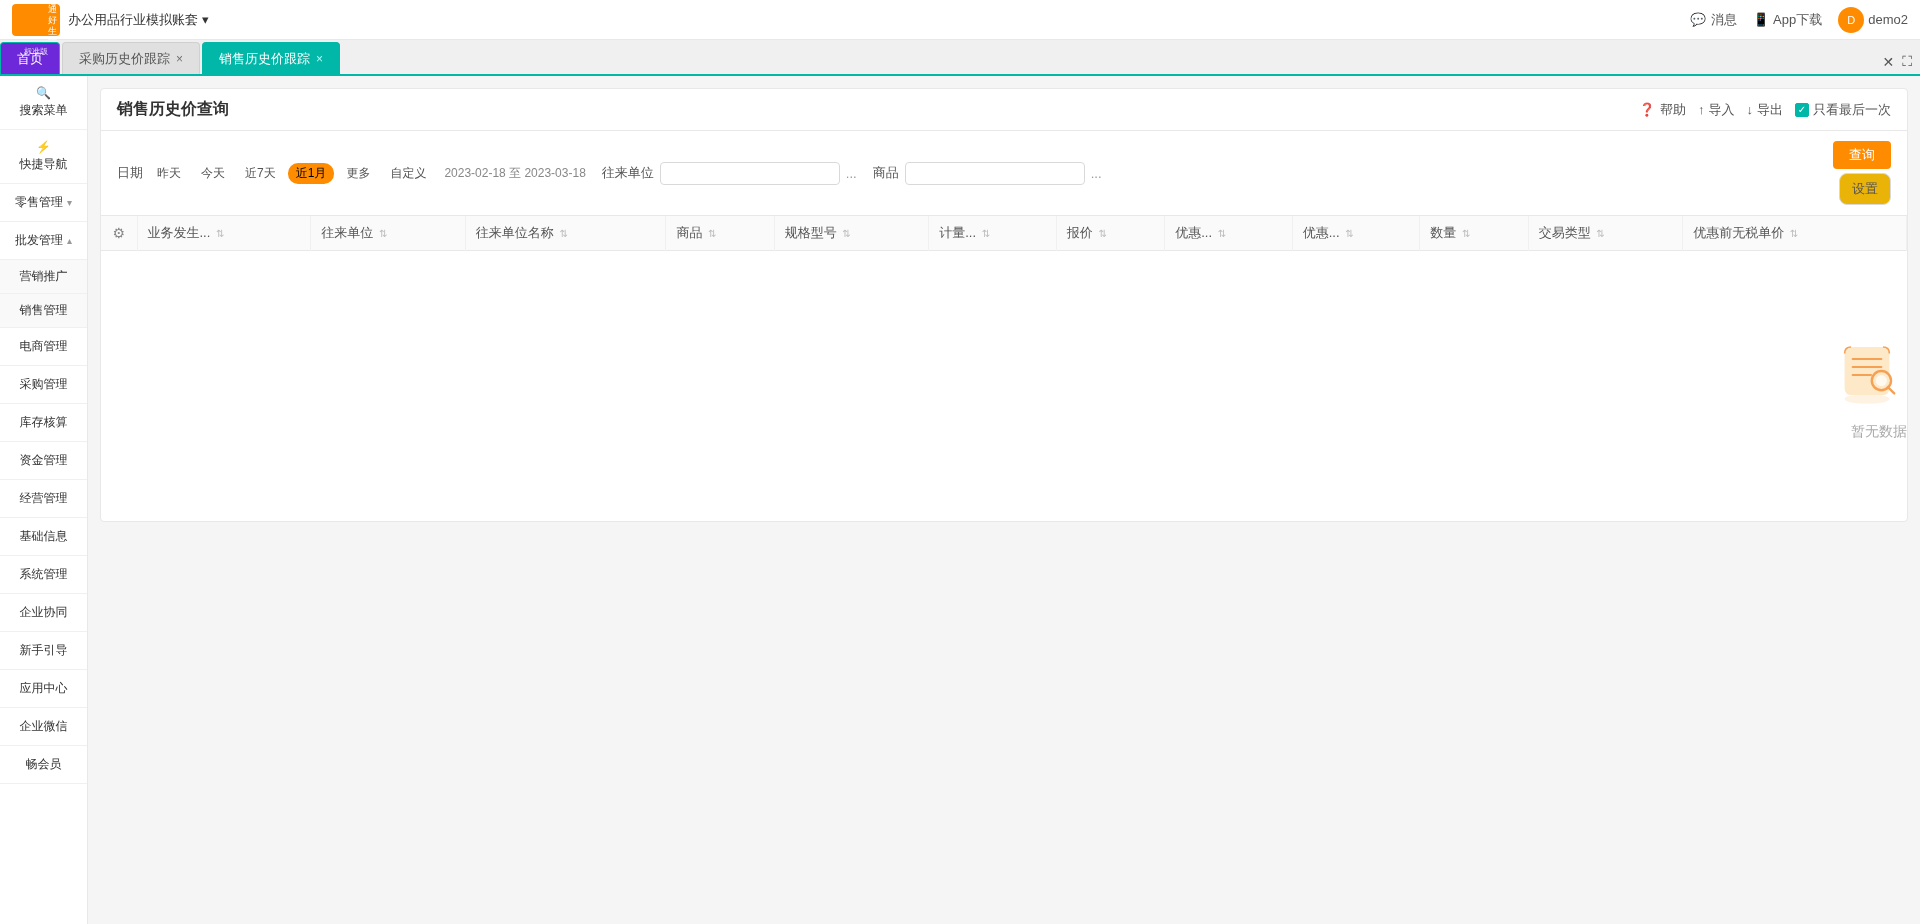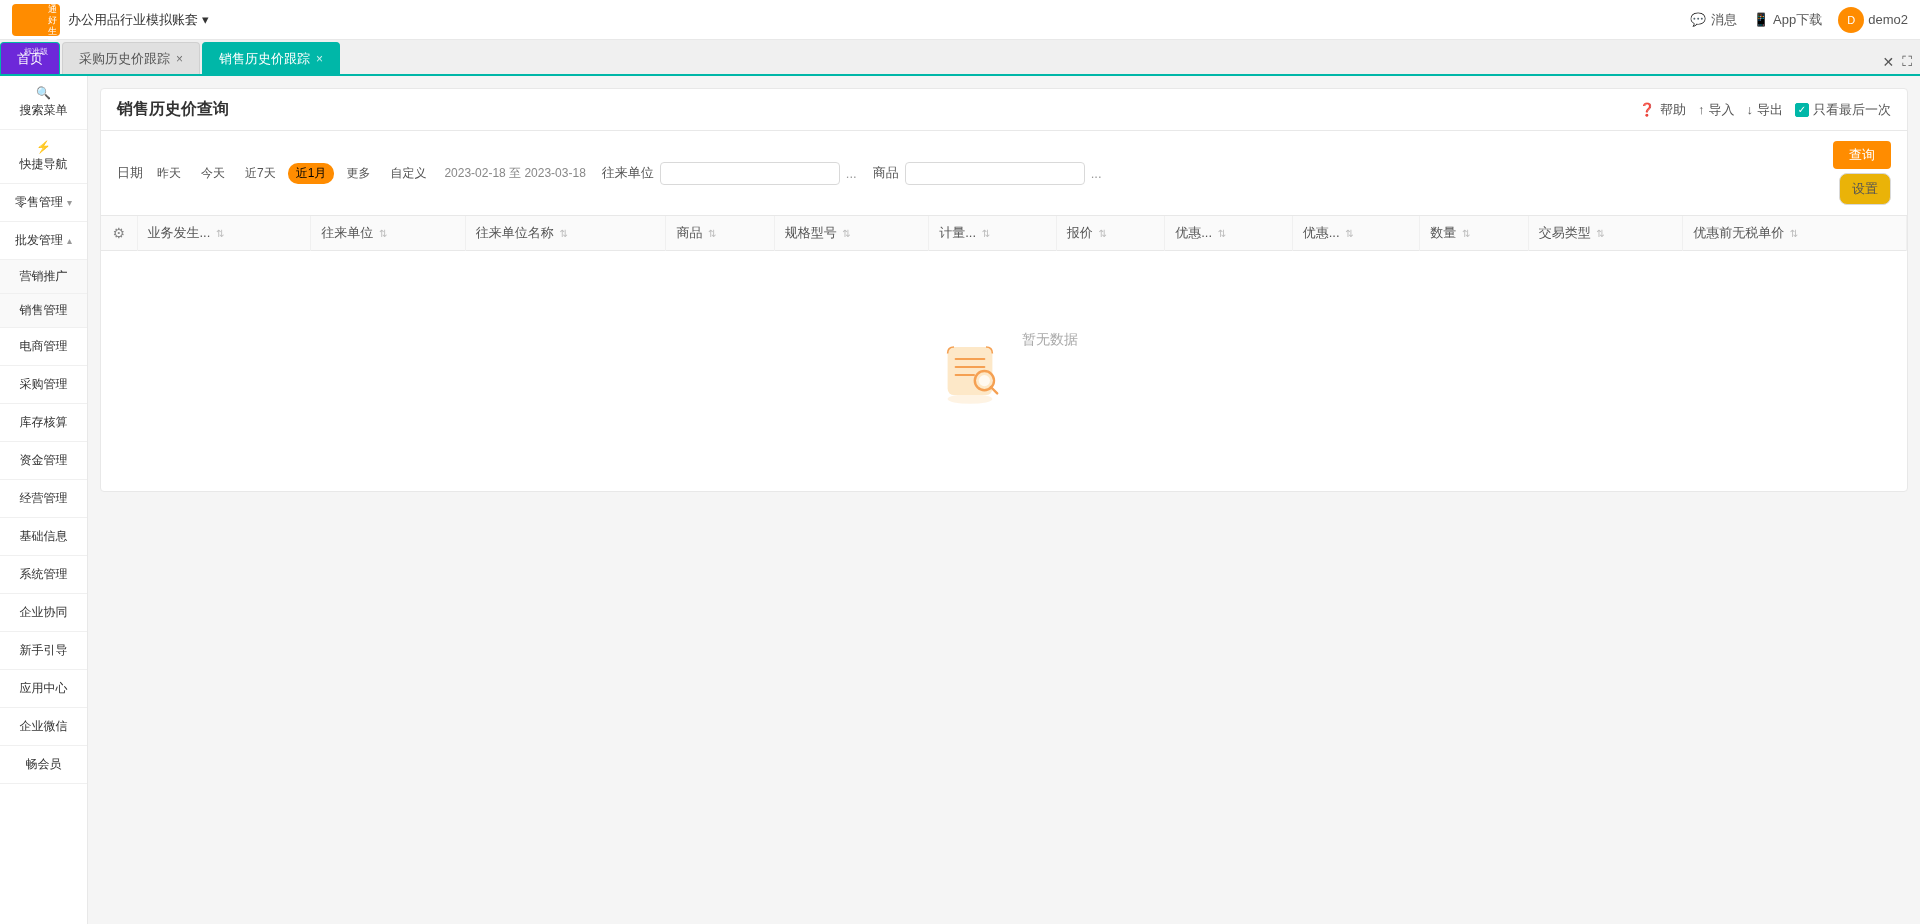--- a/index.html
+++ b/index.html
@@ -349,22 +349,22 @@
     }
     .gear-icon {
       font-size: 14px;
       color: #888;
       cursor: pointer;
     }
 
     
     .empty-state {
       display: flex;
-      flex-direction: row;
-      align-items: flex-start;
+      flex-direction: column;
+      align-items: flex-end;
       justify-content: center;
       padding: 80px 0;
       gap: 12px;
     }
     .empty-icon {
       width: 80px;
       height: 80px;
       position: relative;
     }
     .empty-text {

